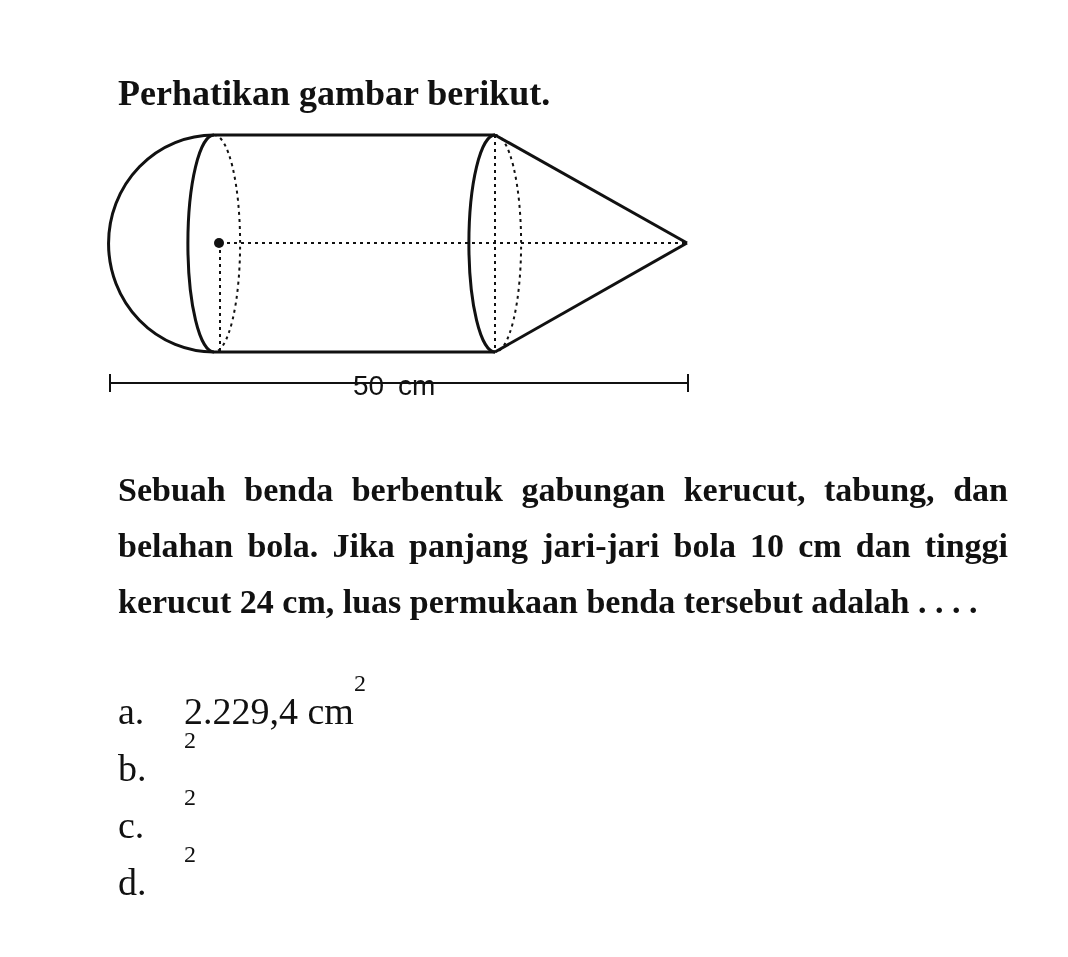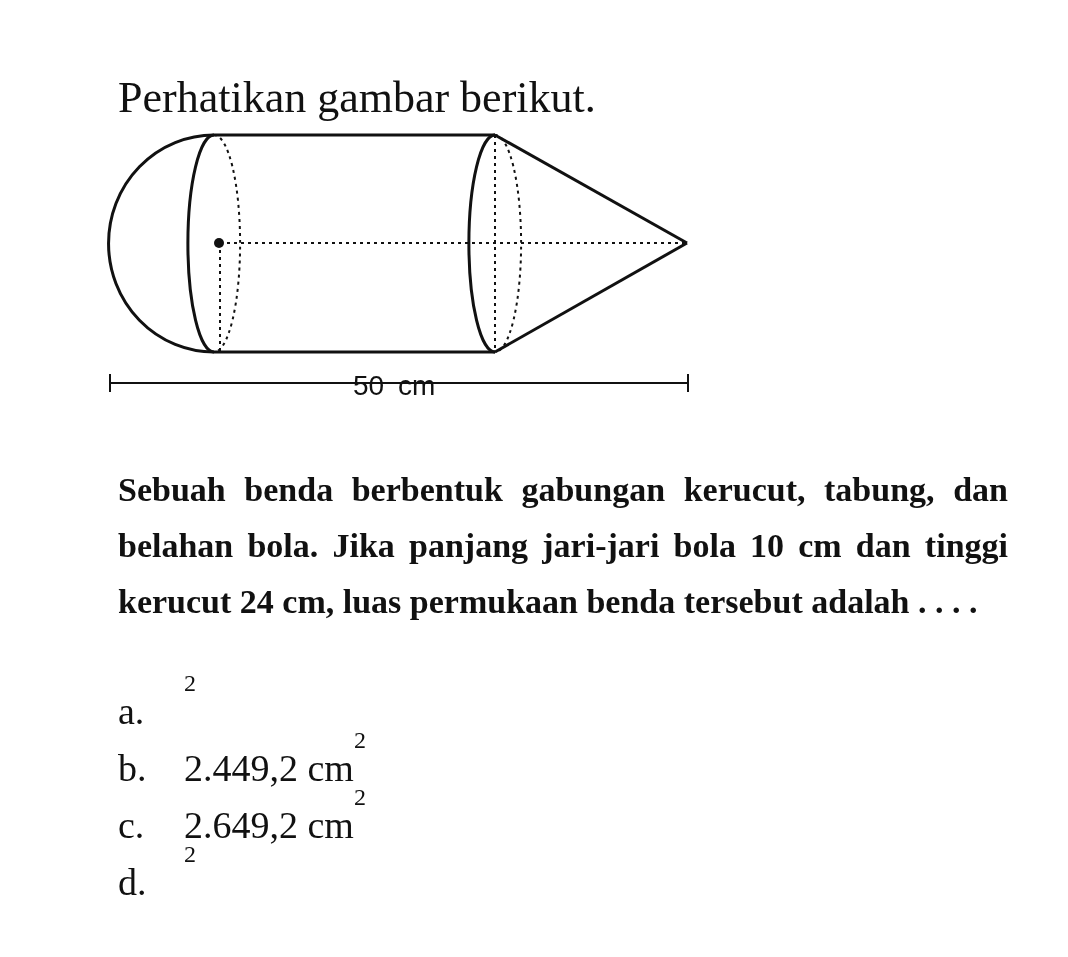--- a/index.html
+++ b/index.html
@@ -1,19 +1,19 @@
 <!DOCTYPE html>
 <html><head>
 <meta charset="utf-8">
 <style>
   html, body { margin: 0; padding: 0; background: #ffffff; }
   body { width: 1068px; height: 957px; position: relative; overflow: hidden; color: #111; }
   .serif { font-family: "Liberation Serif", "DejaVu Serif", serif; }
   .sans { font-family: "Liberation Sans", "DejaVu Sans", sans-serif; }
-  #intro { position: absolute; left: 118px; top: 72px; font-size: 44px; }
+  #intro { position: absolute; left: 118px; top: 72px; font-size: 36px; font-weight: bold; }
   #figure { position: absolute; left: 0; top: 0; }
   #dim-label { position: absolute; left: 353px; top: 370px; font-size: 28px; word-spacing: 6px; }
   #question { position: absolute; left: 118px; top: 462px; width: 890px; font-size: 34px; line-height: 56px; text-align: justify; font-weight: bold; }
   #options { position: absolute; left: 118px; top: 683px; font-size: 38px; }
   .opt { height: 57px; line-height: 57px; display: flex; }
   .opt .letter { width: 66px; }
   sup { font-size: 24px; vertical-align: 14px; line-height: 0; }
 </style>
 </head>
 <body>
@@ -51,29 +51,28 @@
   </g>
 </svg>
 
 <div id="dim-label" class="sans">50 cm</div>
 
 <div id="question" class="serif">Sebuah benda berbentuk gabungan kerucut, tabung, dan belahan bola. Jika panjang jari-jari bola 10 cm dan tinggi kerucut 24 cm, luas permukaan benda tersebut adalah . . . .</div>
 
 <div id="options" class="serif">
   <div class="opt">
     <span class="letter">a.</span>
+    <span>2.229,4 cm</span>
       <sup>2</sup>
   </div>
   <div class="opt">
     <span class="letter">b.</span>
-    <span>2.449,2 cm</span>
       <sup>2</sup>
   </div>
   <div class="opt">
     <span class="letter">c.</span>
-    <span>2.649,2 cm</span>
       <sup>2</sup>
   </div>
   <div class="opt">
     <span class="letter">d.</span>
       <sup>2</sup>
   </div>
 </div>
 
 </body></html>

